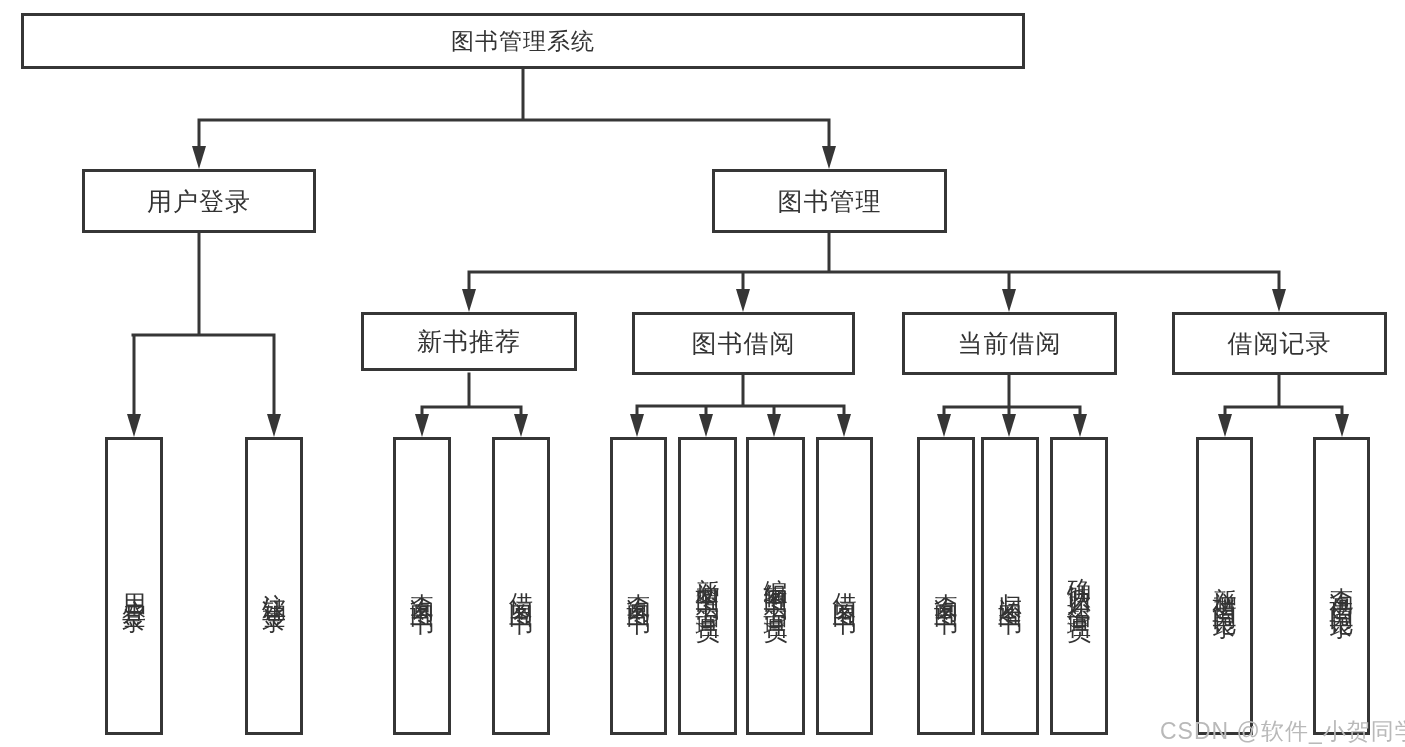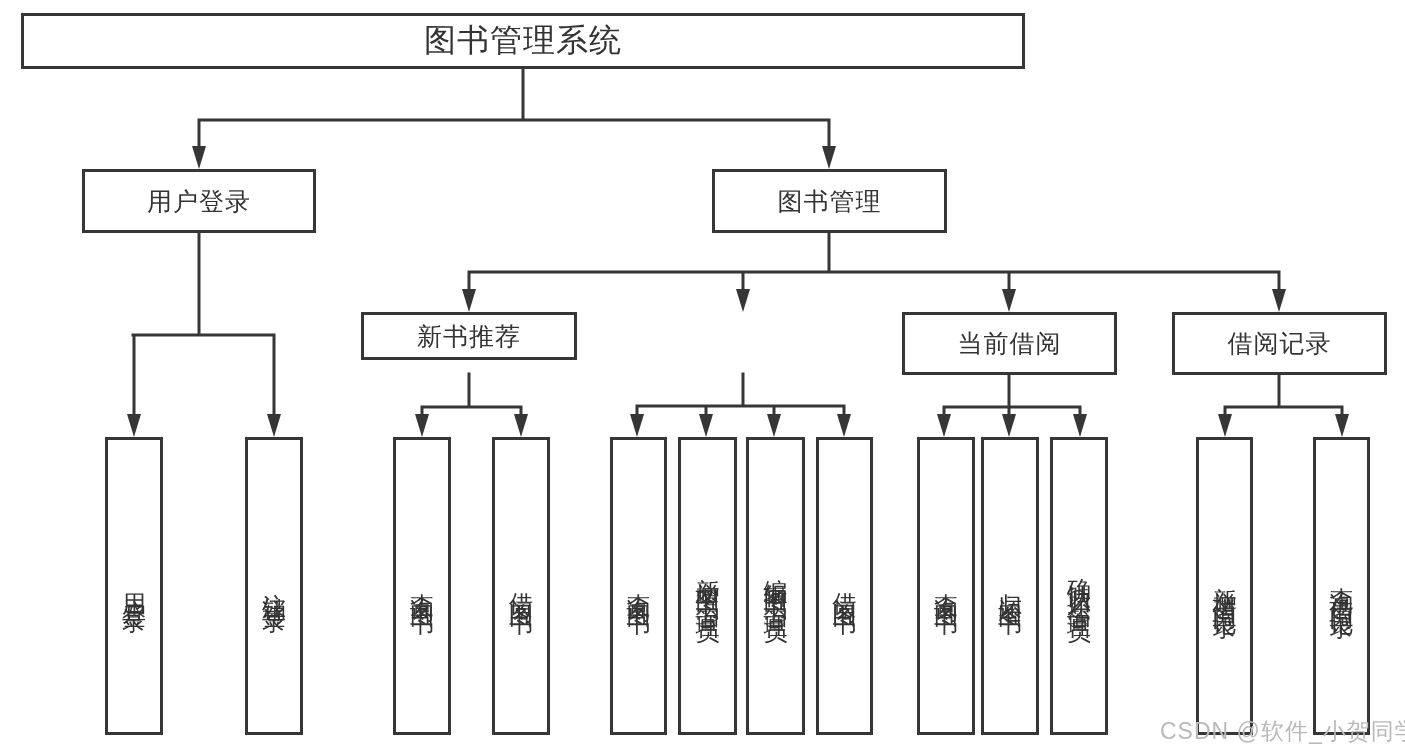--- a/index.html
+++ b/index.html
@@ -17,21 +17,21 @@
     border:3px solid #363636;
     background:#ffffff;
     color:#333333;
     display:flex;
     align-items:center;
     justify-content:center;
     z-index:2;
     text-align:center;
   }
   .hbox{font-size:25px;letter-spacing:1px;white-space:nowrap;}
-  .rootbox{font-size:32px;}
+  .rootbox{font-size:23px;}
   .vbox{
     writing-mode:vertical-rl;
     text-orientation:mixed;
     font-size:24px;
     letter-spacing:6px;
     line-height:1;
   }
   .watermark{
     position:absolute;
     left:1160px;top:716px;
@@ -84,21 +84,22 @@
       <polygon points="1218,414 1232,414 1225,437"></polygon>
       <polygon points="1335,414 1349,414 1342,437"></polygon>
     </g>
   </svg>
 
   <div class="node hbox rootbox" style="left:21px;top:13px;width:1004px;height:56px;">图书管理系统</div>
 
   <div class="node hbox" style="left:82px;top:169px;width:234px;height:64px;">用户登录</div>
   <div class="node hbox" style="left:712px;top:169px;width:235px;height:64px;text-align:center;">图书管理</div>
 
-  <div class="node hbox" style="left:361px;top:312px;width:216px;height:48px;text-align:center;">新书推荐</div>
+  <div class="node hbox" style="left:361px;top:312px;width:216px;height:59px;text-align:center;">新书推荐</div>
+  <div class="node hbox" style="left:632px;top:312px;width:223px;height:63px;">图书借阅</div>
   <div class="node hbox" style="left:1172px;top:312px;width:215px;height:63px;">借阅记录</div>
   <div class="node hbox" style="left:902px;top:312px;width:215px;height:63px;">当前借阅</div>
 
   <div class="node vbox" style="left:105px;top:437px;width:58px;height:298px;">用户登录</div>
   <div class="node vbox" style="left:245px;top:437px;width:58px;height:298px;">注销登录</div>
 
   <div class="node vbox" style="left:393px;top:437px;width:58px;height:298px;">查询图书</div>
   <div class="node vbox" style="left:492px;top:437px;width:58px;height:298px;">借阅图书</div>
 
   <div class="node vbox" style="left:610px;top:437px;width:57px;height:298px;">查询图书</div>

